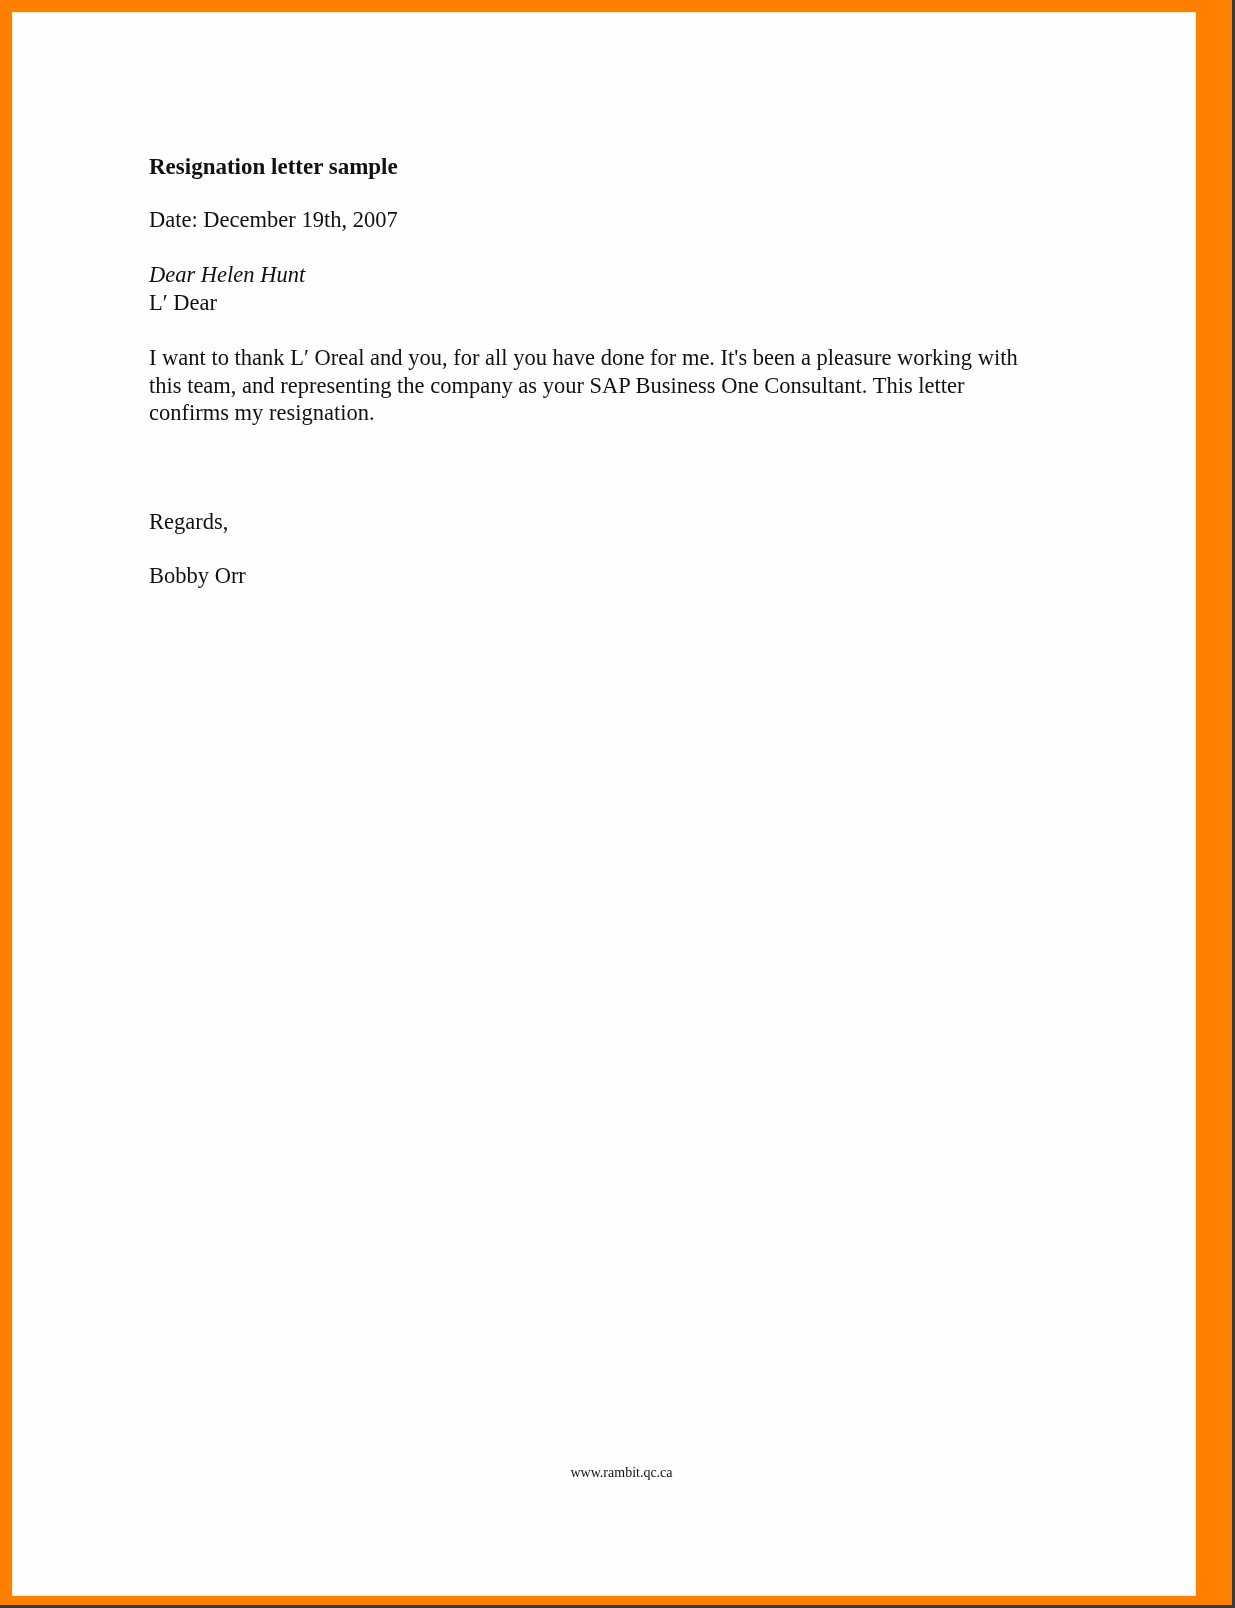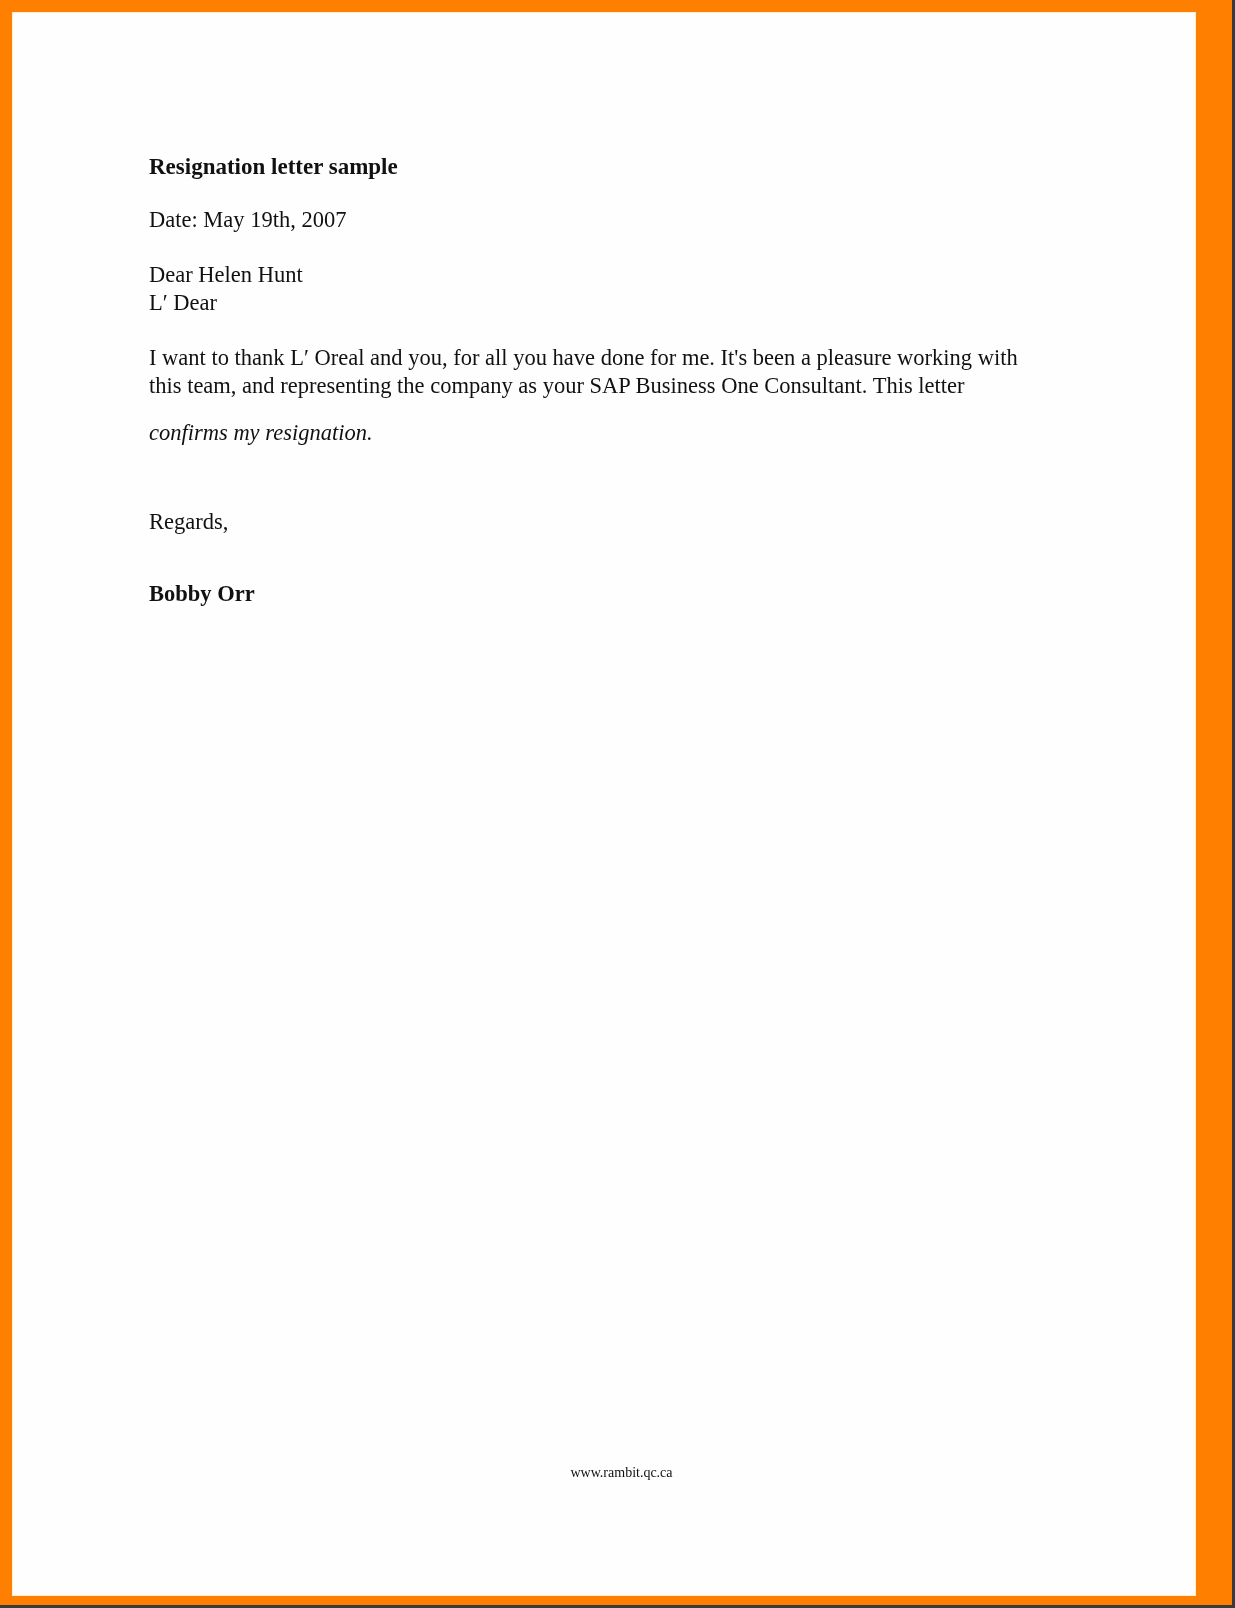--- a/index.html
+++ b/index.html
@@ -43,26 +43,26 @@
       font-size: 14px;
       line-height: 28px;
     }
   </style>
 </head>
 <body>
 
 <div class="frame">
   <div class="page">
     <div class="line title" style="top:141px;">Resignation letter sample</div>
-    <div class="line" style="top:194px;">Date: May 19th, 2007</div>
-    <div class="line" style="top:249px;">Dear Helen Hunt</div>
+    <div class="line" style="top:194px;">Date: December 19th, 2007</div>
+    <div class="line" style="top:249px;font-style:italic;">Dear Helen Hunt</div>
     <div class="line" style="top:277px;">L′ Dear</div>
 
     <div class="line" style="top:360px;">this team, and representing the company as your SAP Business One Consultant. This letter</div>
     <div class="line" style="top:332px;">I want to thank L′ Oreal and you, for all you have done for me. It's been a pleasure working with</div>
-    <div class="line" style="top:407px;font-style:italic;">confirms my resignation.</div>
+    <div class="line" style="top:387px;">confirms my resignation.</div>
 
     <div class="line" style="top:496px;">Regards,</div>
-    <div class="line" style="top:568px;font-weight:bold;">Bobby Orr</div>
+    <div class="line" style="top:550px;">Bobby Orr</div>
 
     <div class="footer" style="top:1447px;">www.rambit.qc.ca</div>
   </div>
 </div>
 
 </body></html>

